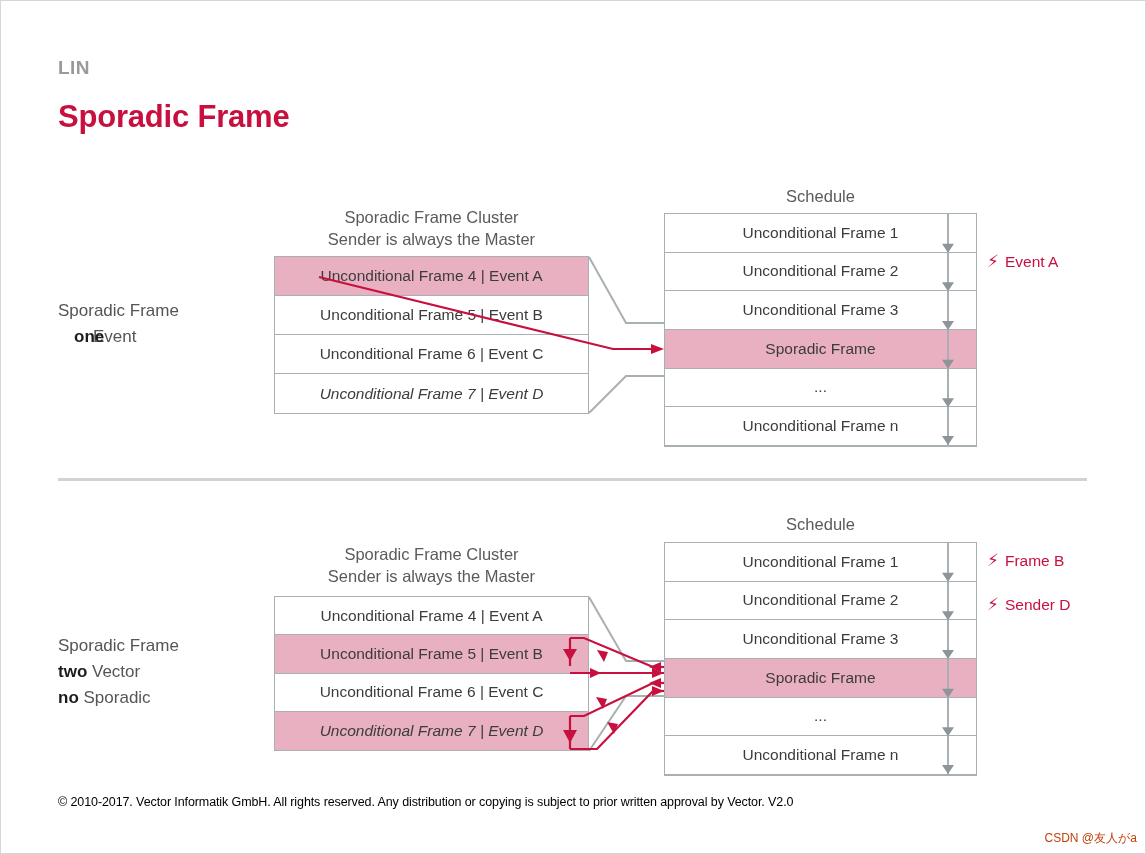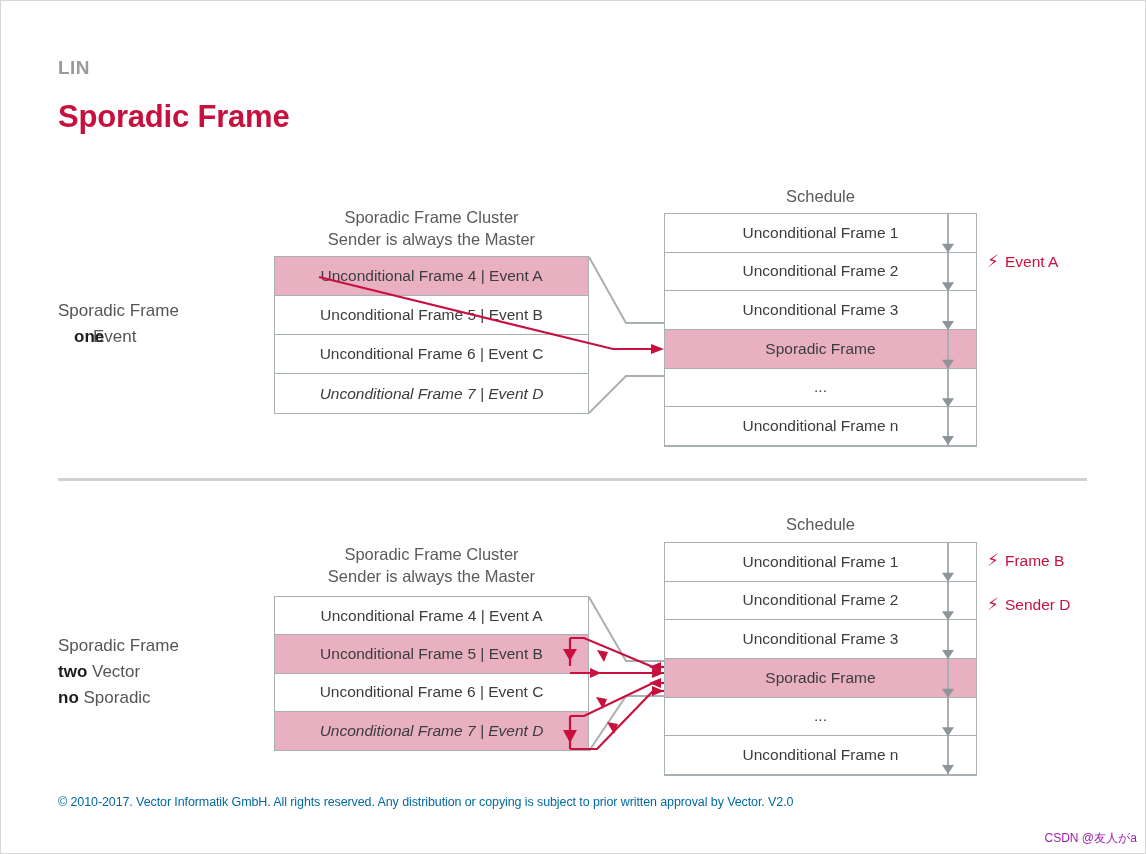--- a/index.html
+++ b/index.html
@@ -27,25 +27,25 @@
     color:#c8103f;
   }
 
   
   .divider{
     position:absolute;left:57px;top:477px;width:1029px;height:3px;
     background:#d0d2d4;
   }
   .footer{
     position:absolute;left:57px;top:794px;
-    font-size:12.5px;color:#0369a1;letter-spacing:-.1px;white-space:nowrap;
+    font-size:12.5px;color:#000000;letter-spacing:-.1px;white-space:nowrap;
   }
   .watermark{
     position:absolute;right:8px;bottom:6px;
-    font-size:12px;color:#a21caf;white-space:nowrap;
+    font-size:12px;color:#c2410c;white-space:nowrap;
   }
 
   
   .section{position:absolute;left:0;top:0;width:1146px;}
 
   .side-label{
     position:absolute;
     font-size:17px;color:#555;line-height:26px;white-space:nowrap;
   }
   .side-label b{color:#1c1c1c;font-weight:bold;}

